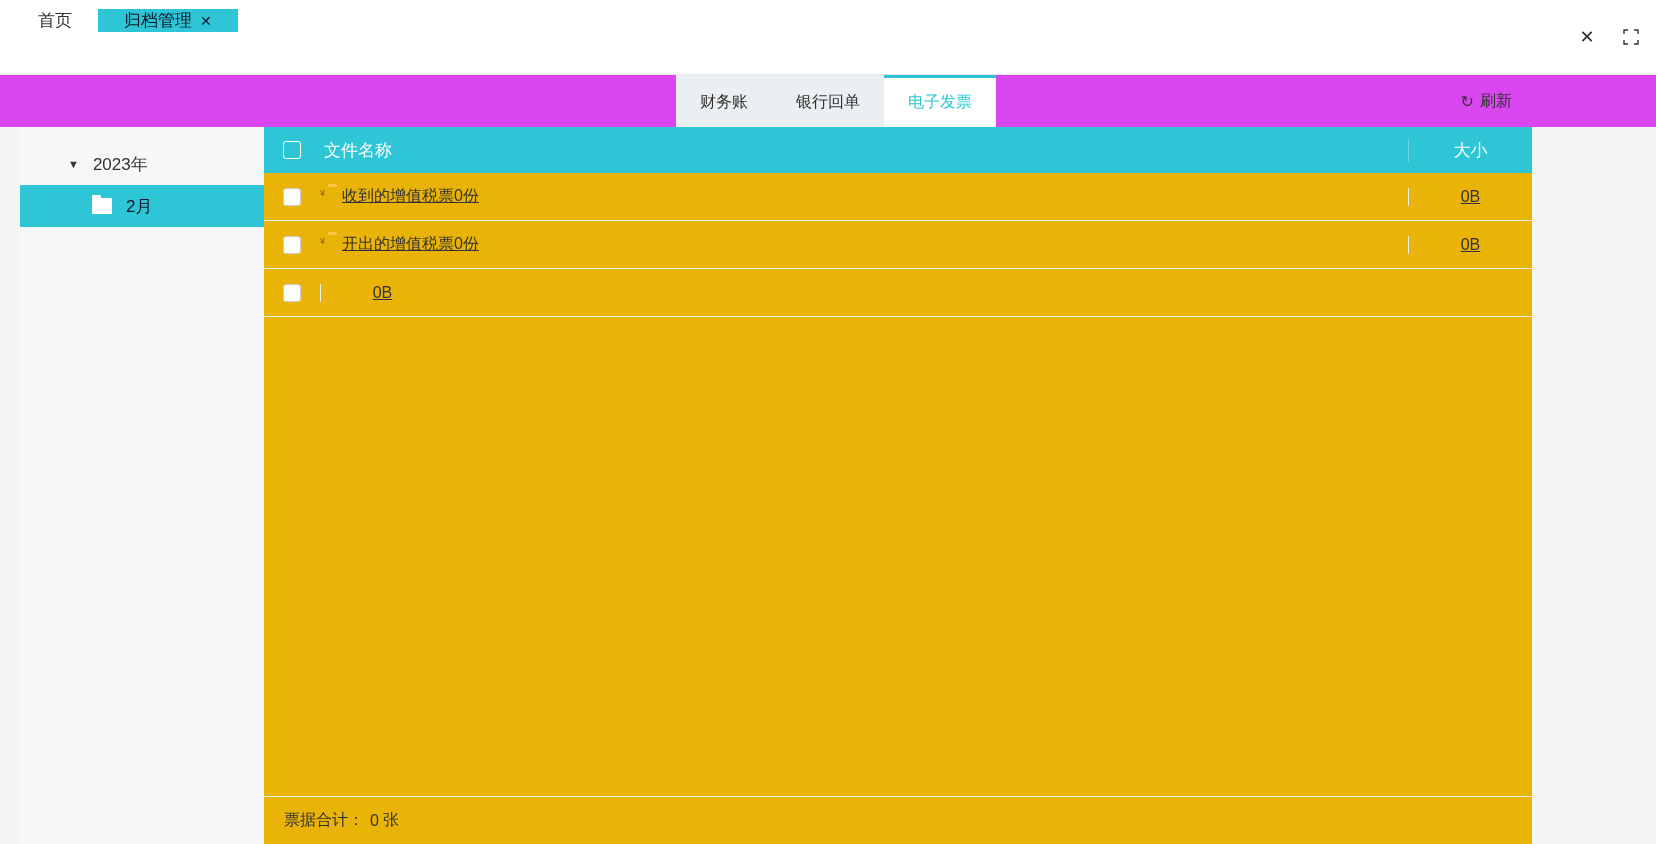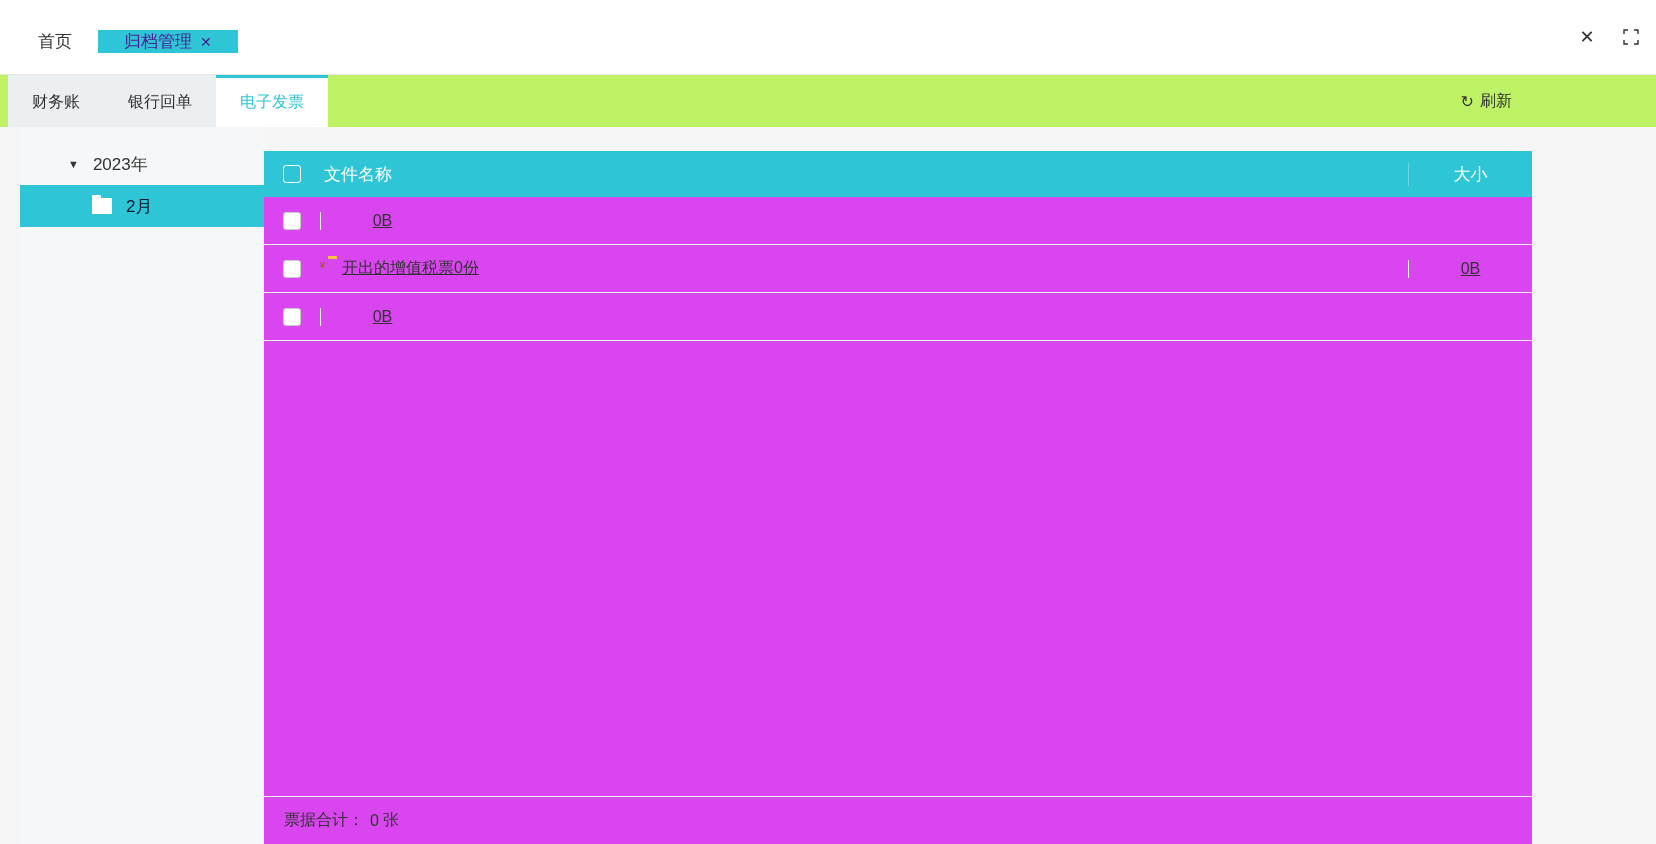--- a/index.html
+++ b/index.html
@@ -11,38 +11,38 @@
       width: 1656px;
       height: 844px;
       overflow: hidden;
     }
     
     
     .tab-bar {
       height: 75px;
       background: #fff;
       display: flex;
-      align-items: center;
+      align-items: flex-start;
       padding: 9px 0 0 12px;
       border-bottom: 1px solid #e5e5e5;
       position: relative;
     }
     .tab {
       padding: 0 26px;
       display: flex;
       align-items: center;
       justify-content: center;
       font-size: 17px;
       cursor: pointer;
       color: #333;
       position: relative;
     }
     .tab.active {
       background: #2ec6d6;
-      color: #4c1d95;
+      color: #0f172a;
     }
     .tab .close-x {
       margin-left: 8px;
       font-size: 14px;
       font-weight: 300;
     }
     .tab-bar-right {
       position: absolute;
       right: 0;
       top: 0;
@@ -140,26 +140,25 @@
       position: absolute;
       top: -3px; left: 0;
       width: 9px; height: 3px;
       background: #e5e5e5;
       border-radius: 1px 1px 0 0;
     }
     
     
     .main {
       flex: 1;
-      background: #d946ef;
+      background: #eab308;
       display: flex;
       flex-direction: column;
       position: relative;
       margin-right: 124px;
-      margin-top: 24px;
     }
     .refresh-btn {
       display: flex;
       align-items: center;
       gap: 6px;
       font-size: 16px;
       color: #333;
       cursor: pointer;
     }
     
@@ -258,24 +257,25 @@
     
     
     .workspace {
       display: flex;
       flex-direction: column;
       height: 100%;
     }
     .subtabs-row {
       display: flex;
       align-items: stretch;
-      background: #bef264;
-      padding-left: 8px;
+      background: #d946ef;
+      padding-left: 16px;
       height: 52px;
       position: relative;
+      justify-content: center;
     }
     .subtabs-row .refresh-wrap {
       position: absolute;
       right: 144px;
       top: 0;
       bottom: 0;
       display: flex;
       align-items: center;
     }
     .body-row {
@@ -347,20 +347,24 @@
         </div>
         <div class="col-name">文件名称</div>
         <div class="col-size">大小</div>
       </div>
 
       <div class="table-body">
         <div class="table-row">
           <div class="col-check">
               <div class="checkbox"></div>
             </div>
+          <div class="col-name">
+            <span class="folder-yellow"></span>
+            <span class="file-name">收到的增值税票0份</span>
+          </div>
           <div class="col-size">0B</div>
         </div>
         <div class="table-row">
           <div class="col-check">
               <div class="checkbox"></div>
             </div>
           <div class="col-name">
             <span class="folder-yellow"></span>
             <span class="file-name">开出的增值税票0份</span>
           </div>

